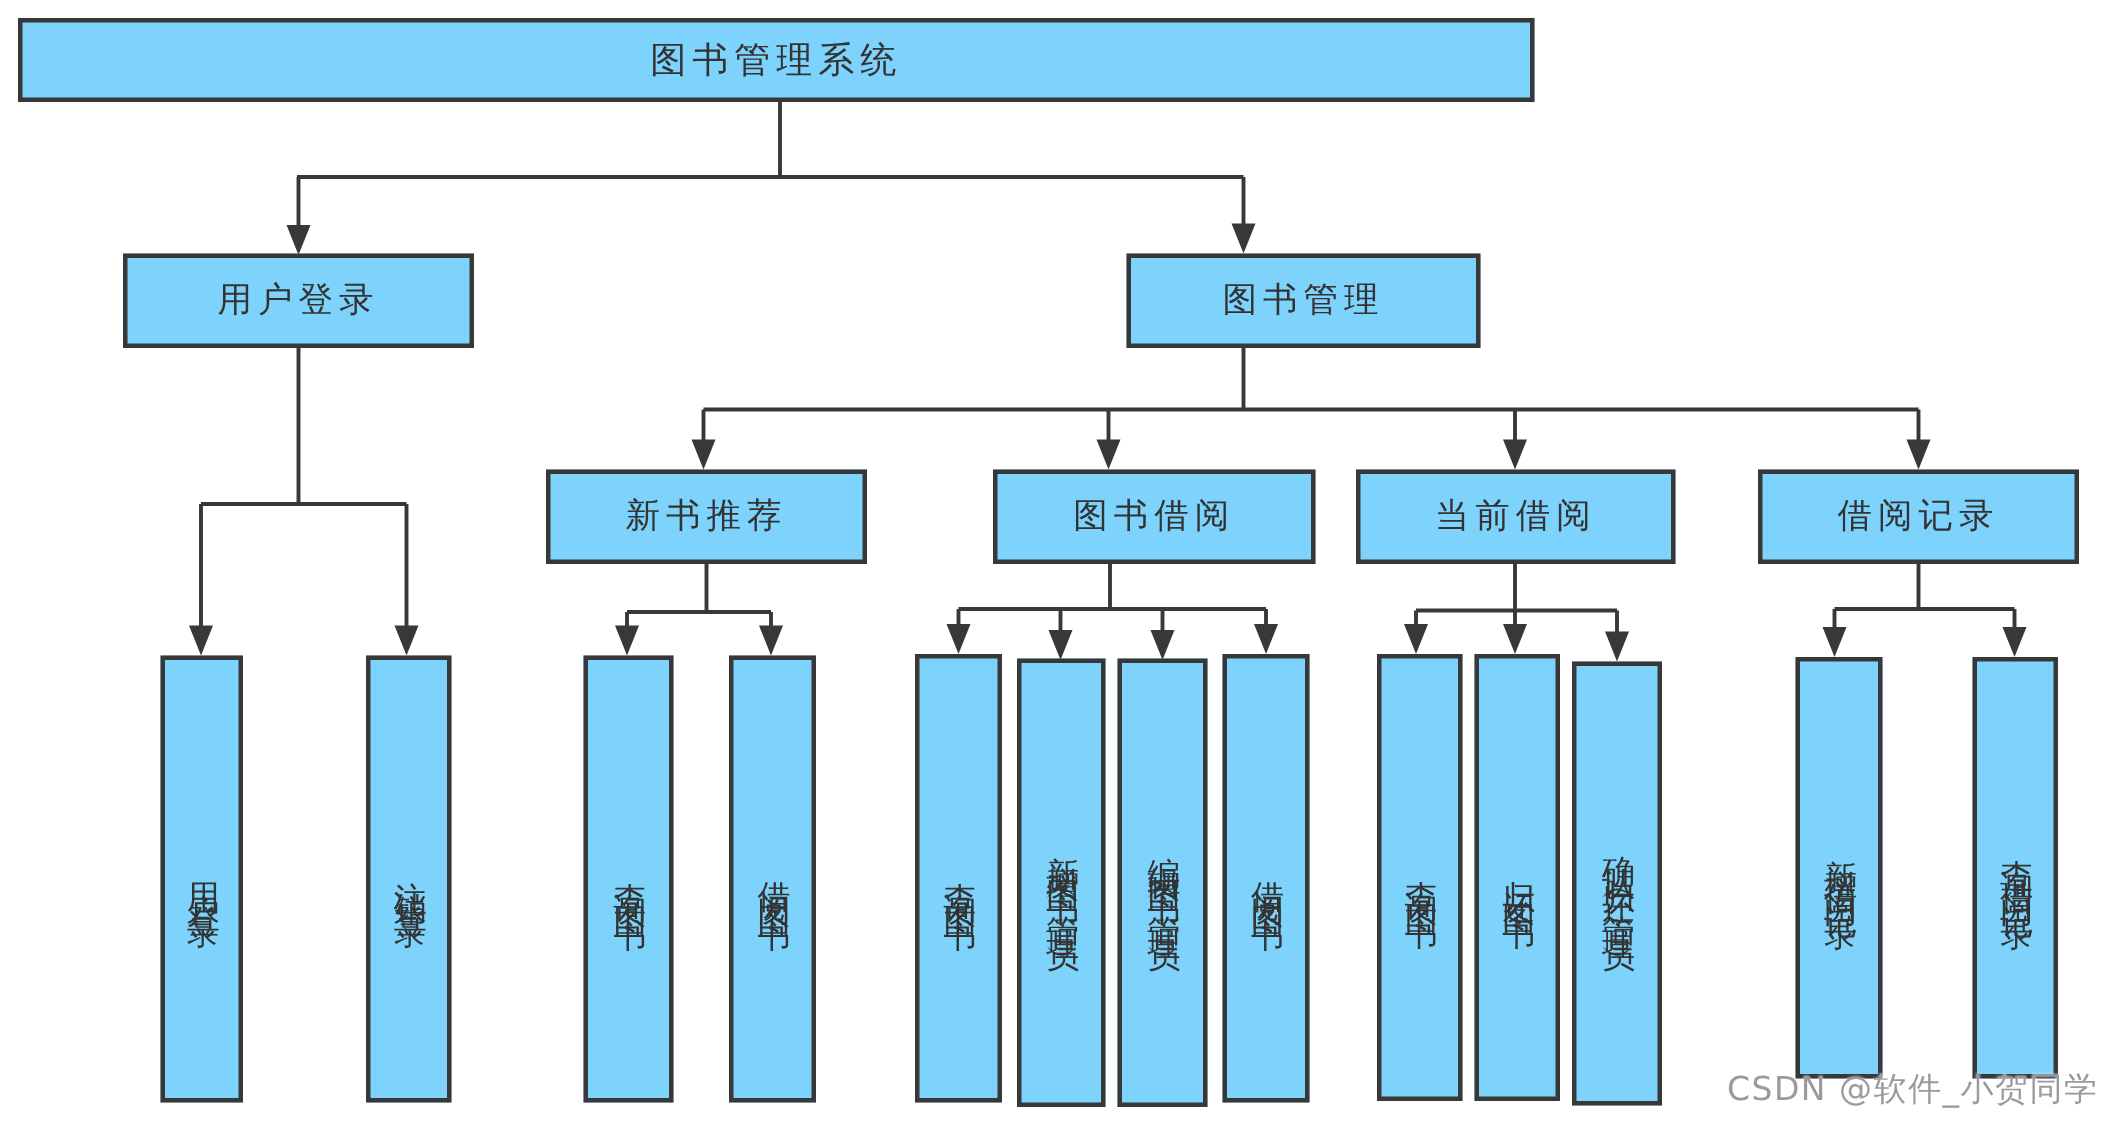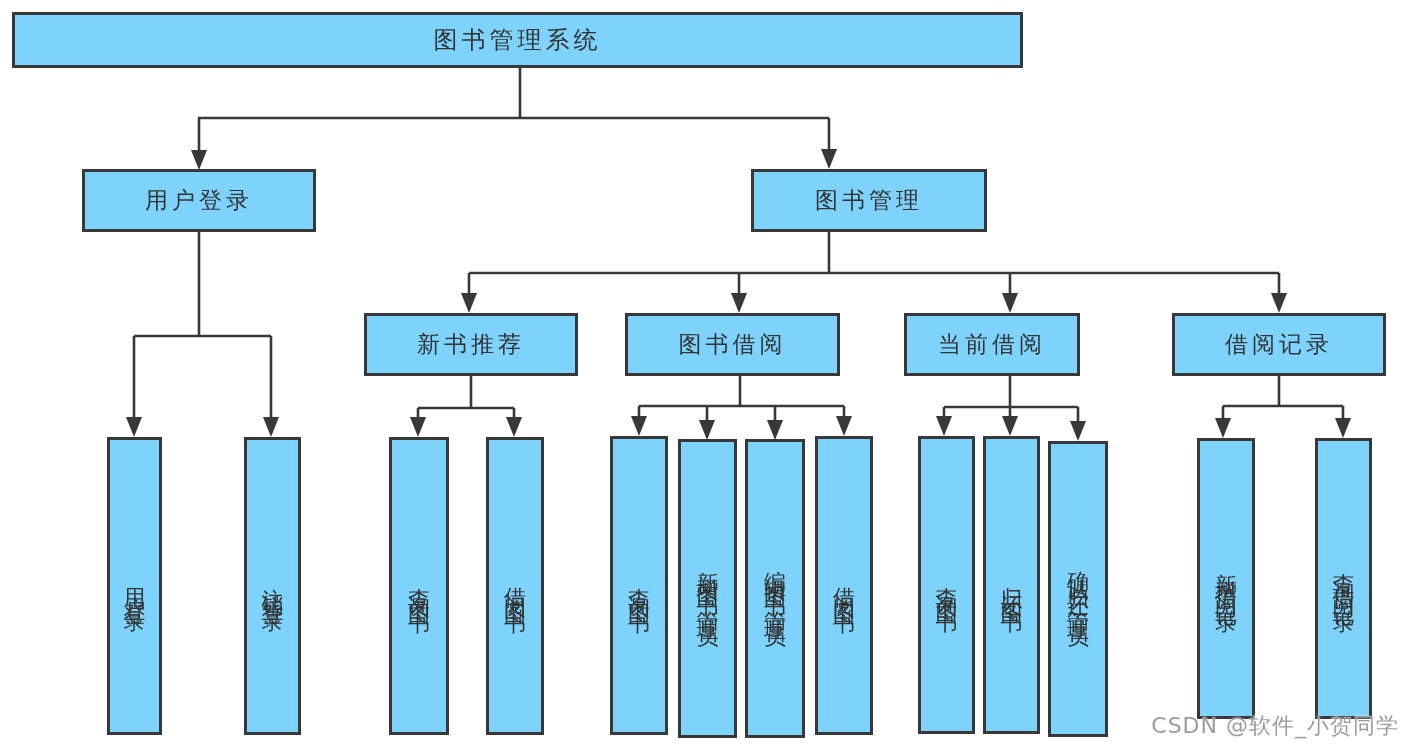--- a/index.html
+++ b/index.html
@@ -115,22 +115,22 @@
       <path d="M1335 418 L1351 418 L1343 438 Z"></path>
     </g>
   </svg>
 
   <div class="node root" style="left:12px;top:12px;width:1011px;height:56px">图书管理系统</div>
 
   <div class="node" style="left:82px;top:169px;width:234px;height:63px">用户登录</div>
   <div class="node" style="left:751px;top:169px;width:236px;height:63px">图书管理</div>
 
   <div class="node" style="left:364px;top:313px;width:214px;height:63px">新书推荐</div>
-  <div class="node" style="left:625px;top:313px;width:215px;height:63px">图书借阅</div>
-  <div class="node" style="left:904px;top:313px;width:176px;height:63px">当前借阅</div>
+  <div class="node" style="left:662px;top:313px;width:215px;height:63px">图书借阅</div>
+  <div class="node" style="left:904px;top:313px;width:213px;height:63px">当前借阅</div>
   <div class="node" style="left:1172px;top:313px;width:214px;height:63px">借阅记录</div>
 
   <div class="node v" style="left:107px;top:437px;width:55px;height:298px">用户登录</div>
   <div class="node v" style="left:244px;top:437px;width:57px;height:298px">注销登录</div>
 
   <div class="node v" style="left:389px;top:437px;width:60px;height:298px">查询图书</div>
   <div class="node v" style="left:486px;top:437px;width:58px;height:298px">借阅图书</div>
 
   <div class="node v" style="left:610px;top:436px;width:58px;height:299px">查询图书</div>
   <div class="node v" style="left:678px;top:439px;width:59px;height:299px">新增图书（管理员）</div>

